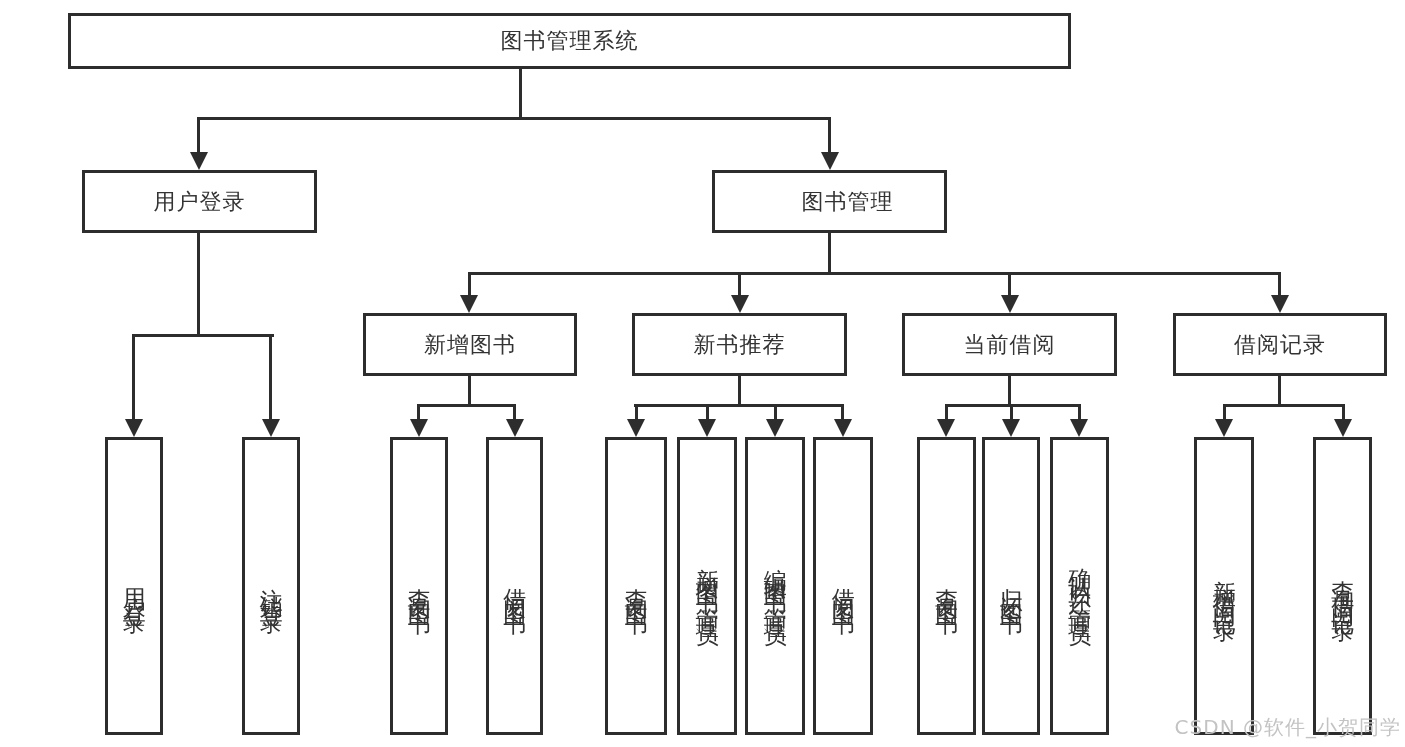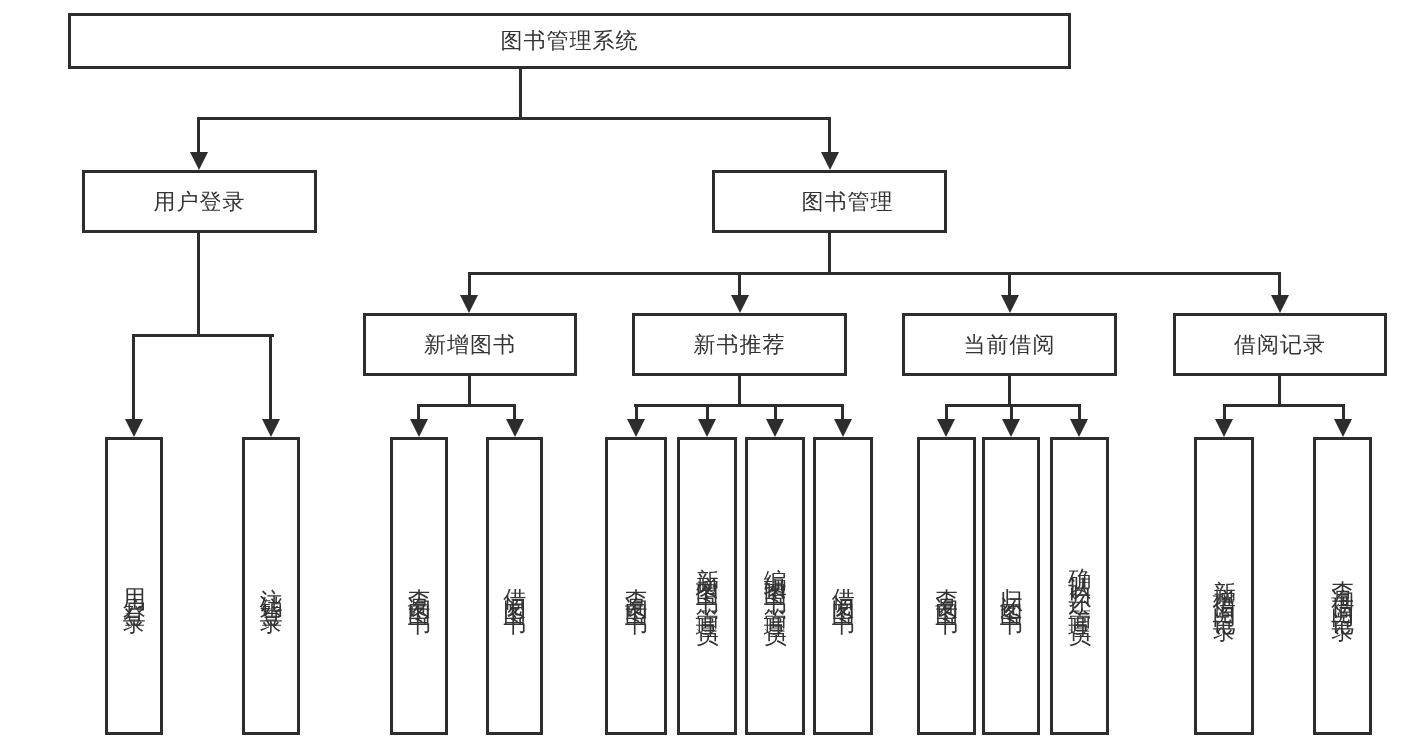--- a/index.html
+++ b/index.html
@@ -144,14 +144,15 @@
   <div class="arr" style="left:1002px;top:419px;"></div>
   <div class="arr" style="left:1070px;top:419px;"></div>
 
   <div class="vline" style="left:1278px;top:376px;height:31px;"></div>
   <div class="hline" style="left:1223px;top:404px;width:122px;"></div>
   <div class="vline" style="left:1223px;top:404px;height:17px;"></div>
   <div class="vline" style="left:1342px;top:404px;height:17px;"></div>
   <div class="arr" style="left:1215px;top:419px;"></div>
   <div class="arr" style="left:1334px;top:419px;"></div>
 
+  <div class="watermark">CSDN @软件_小贺同学</div>
 
 </div>
 
 </body></html>

